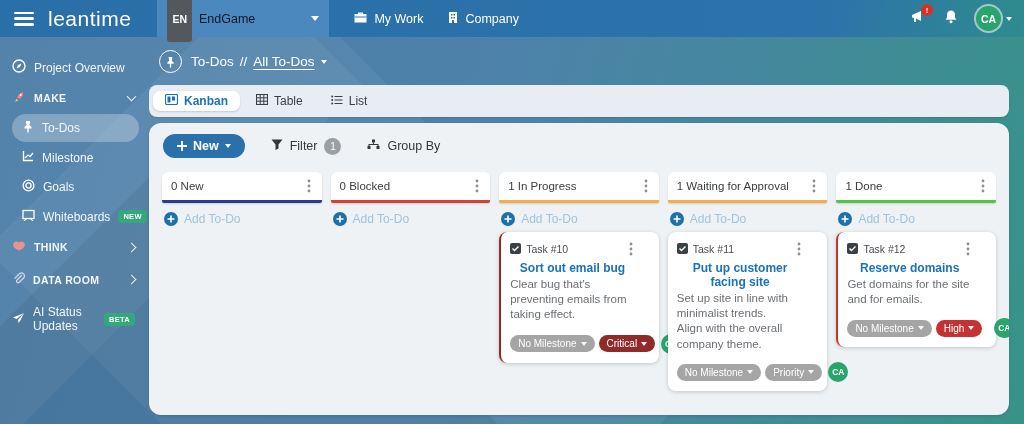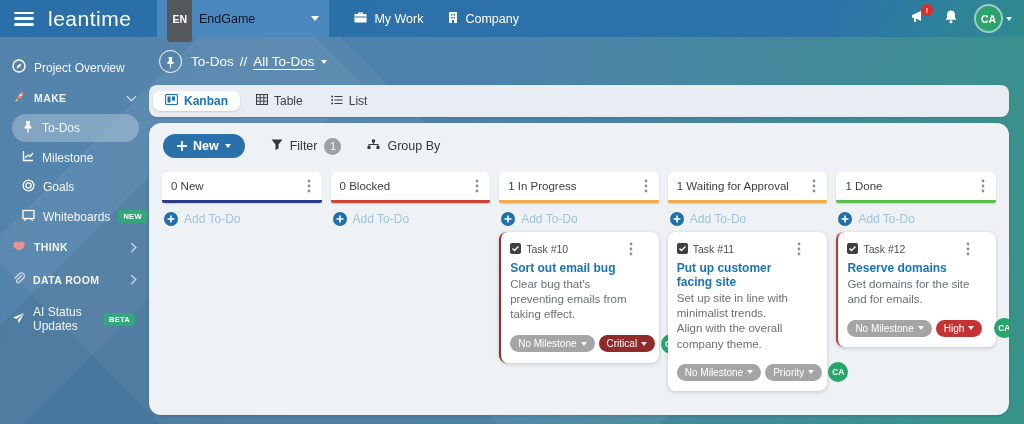--- a/index.html
+++ b/index.html
@@ -78,21 +78,21 @@
   .lane-head.a-progress { border-bottom-color:#f0ad4e; }
   .lane-head.a-waiting { border-bottom-color:#f0ad4e; }
   .lane-head.a-done { border-bottom-color:#5bbf4e; }
   .add-todo { display:flex; align-items:center; gap:6px; margin:9px 2px 4px 2px; color:#9fc3dd; font-size:12px; cursor:pointer; }
 
   .card { background:#fff; border-radius:8px; box-shadow:0 1px 4px rgba(0,0,0,0.18); padding:8px 24px 9px 9px; margin-top:6px; cursor:pointer; }
   .card.b-critical { border-left:2px solid #8f2b2b; }
   .card.b-high { border-left:2px solid #c43333; }
   .card-top { display:flex; align-items:center; gap:5px; }
   .card-ref { font-size:10.5px; color:#4a4e52; flex:1; }
-  .card-title { font-size:12px; font-weight:bold; color:#1a73b8; margin-top:3px; }
+  .card-title { font-size:12px; font-weight:bold; color:#1a73b8; margin-top:3px;text-align:center; }
   .card-desc { font-size:11.5px; color:#6b7075; line-height:1.32; margin-top:2px; white-space:pre-line; }
   .card-desc.clamp { max-height:60px; overflow:hidden; }
   .pill-row { display:flex; align-items:center; gap:4px; margin-top:11px; }
   .pill { border-radius:11px; padding:3px 8px; font-size:10px; color:#fff; display:flex; align-items:center; gap:4px; white-space:nowrap; cursor:pointer; }
   .pill .caret { border-top-color:#fff; opacity:.9; }
   .pill.gray { background:#a5a5a5; }
   .pill.critical { background:#8f2b2b; }
   .pill.high { background:#c43333; }
   .mini-avatar { width:20px; height:20px; border-radius:50%; background:#29a56c; color:#fff; font-size:8.5px; font-weight:bold; display:flex; align-items:center; justify-content:center; flex:none; margin-left:2px; }
 </style>

